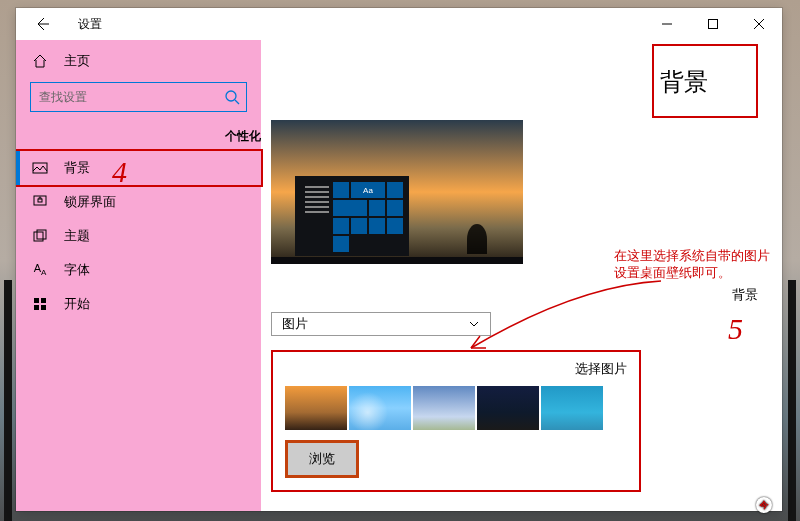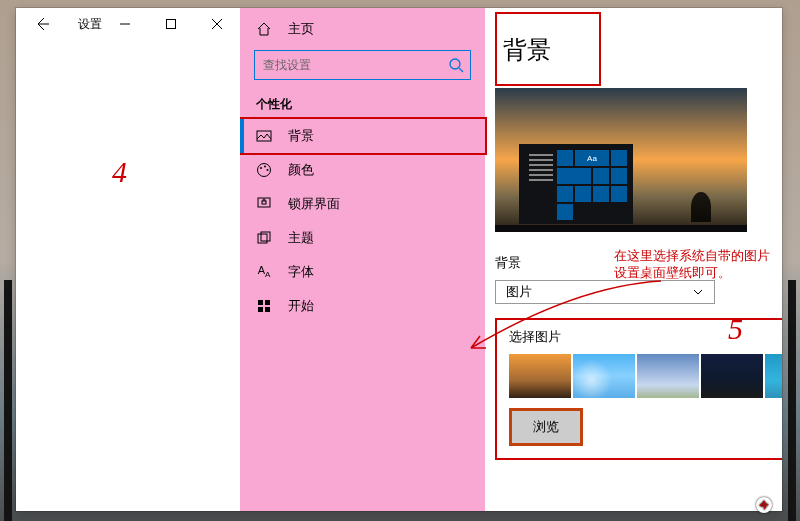--- a/index.html
+++ b/index.html
@@ -15,22 +15,23 @@
   .pillar.right { right: 4px; }
 
   .window {
     position: absolute;
     left: 16px; top: 8px;
     width: 766px; height: 503px;
     background: #ffffff;
     outline: 1px solid rgba(0,0,0,0.15);
     box-shadow: 0 3px 10px rgba(0,0,0,0.2);
     display: flex;
-    flex-direction: row;
+    flex-direction: column;
     overflow: hidden;
+    text-align: right;
   }
 
   
   .titlebar {
     height: 32px;
     display: flex;
     align-items: stretch;
     font-size: 12px;
     color: #000;
   }
@@ -229,31 +230,20 @@
           <span class="accent-bar"></span>
           <span class="sb-icon">
             <svg class="icon" viewBox="0 0 16 16">
                 <rect x="1" y="3" width="14" height="10" fill="none" stroke="#000"></rect>
                 <path d="M1 11 L5 7 L8 10 L11 6 L15 11" fill="none" stroke="#000"></path>
               </svg>
           </span>
           <span>背景</span>
         </div>
 
-        <div class="sb-row">
-          <span class="sb-icon">
-            <svg class="icon" viewBox="0 0 16 16">
-                <circle cx="8" cy="8" r="6.5" fill="none" stroke="#000"></circle>
-                <circle cx="5" cy="6" r="1"></circle>
-                <circle cx="9" cy="4.5" r="1"></circle>
-                <circle cx="11.5" cy="8" r="1"></circle>
-              </svg>
-          </span>
-          <span>颜色</span>
-        </div>
 
         <div class="sb-row">
           <span class="sb-icon">
             <svg class="icon" viewBox="0 0 16 16">
                 <rect x="2" y="2" width="12" height="9" fill="none" stroke="#000"></rect>
                 <rect x="6" y="5" width="4" height="3" fill="none" stroke="#000"></rect>
                 <path d="M7 5 V4 a1 1 0 0 1 2 0 V5" fill="none" stroke="#000"></path>
               </svg>
           </span>
           <span>锁屏界面</span>

